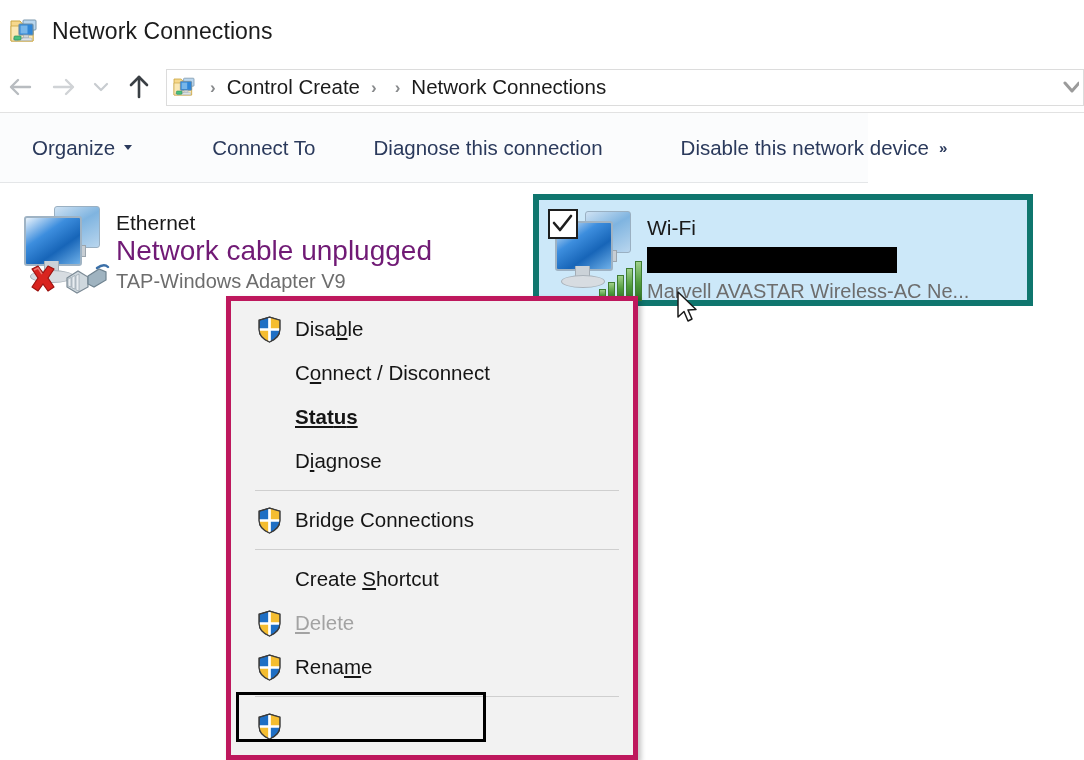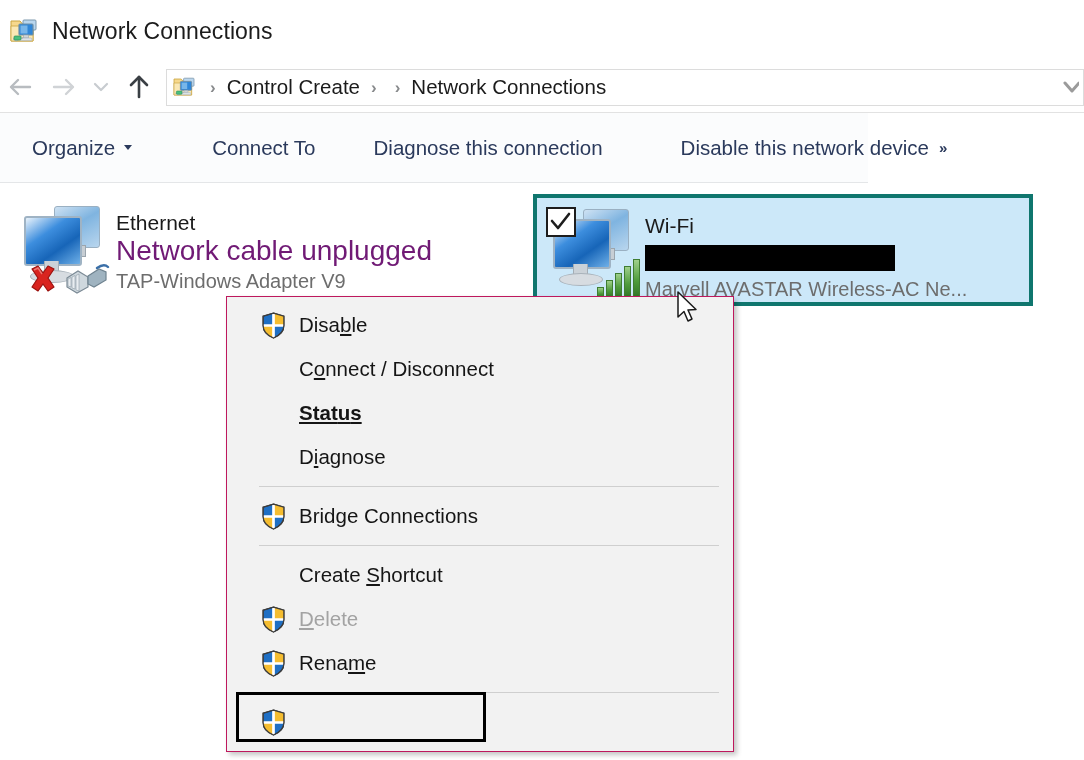--- a/index.html
+++ b/index.html
@@ -140,21 +140,21 @@
   .conn-item {
     position: absolute;
     display: flex;
     align-items: flex-start;
     box-sizing: border-box;
   }
   #conn-ethernet { left: 8px; top: 11px; width: 500px; height: 112px; padding: 6px 4px; }
   #conn-wifi {
     left: 533px; top: 11px; width: 500px; height: 112px;
     background: #cce8f9;
-    border: 4px solid #0f766e;
+    border: 6px solid #0f766e;
     padding: 5px 4px;
   }
 
   .conn-icon-wrap {
     position: relative;
     width: 104px; height: 98px;
     flex: 0 0 auto;
   }
   .conn-text {
     padding-top: 10px;
@@ -260,26 +260,26 @@
     border: 2.5px solid #1d1d1d;
     box-sizing: border-box;
     z-index: 5;
   }
   .checkbox-sel svg { display: block; }
 
   
   #ctxmenu {
     position: absolute;
     left: 226px; top: 296px;
-    width: 508px;
+    width: 412px;
     background: #f2f2f2;
-    border: 1px solid #be185d;
+    border: 5px solid #be185d;
     box-shadow: 3px 3px 5px rgba(0,0,0,0.23);
     box-sizing: border-box;
-    padding: 6px 0 7px 12px;
+    padding: 6px 0 7px 4px;
     z-index: 30;
   }
   .menu-item {
     height: 44px;
     display: flex;
     align-items: center;
     padding-left: 14px;
     box-sizing: border-box;
     position: relative;
   }

